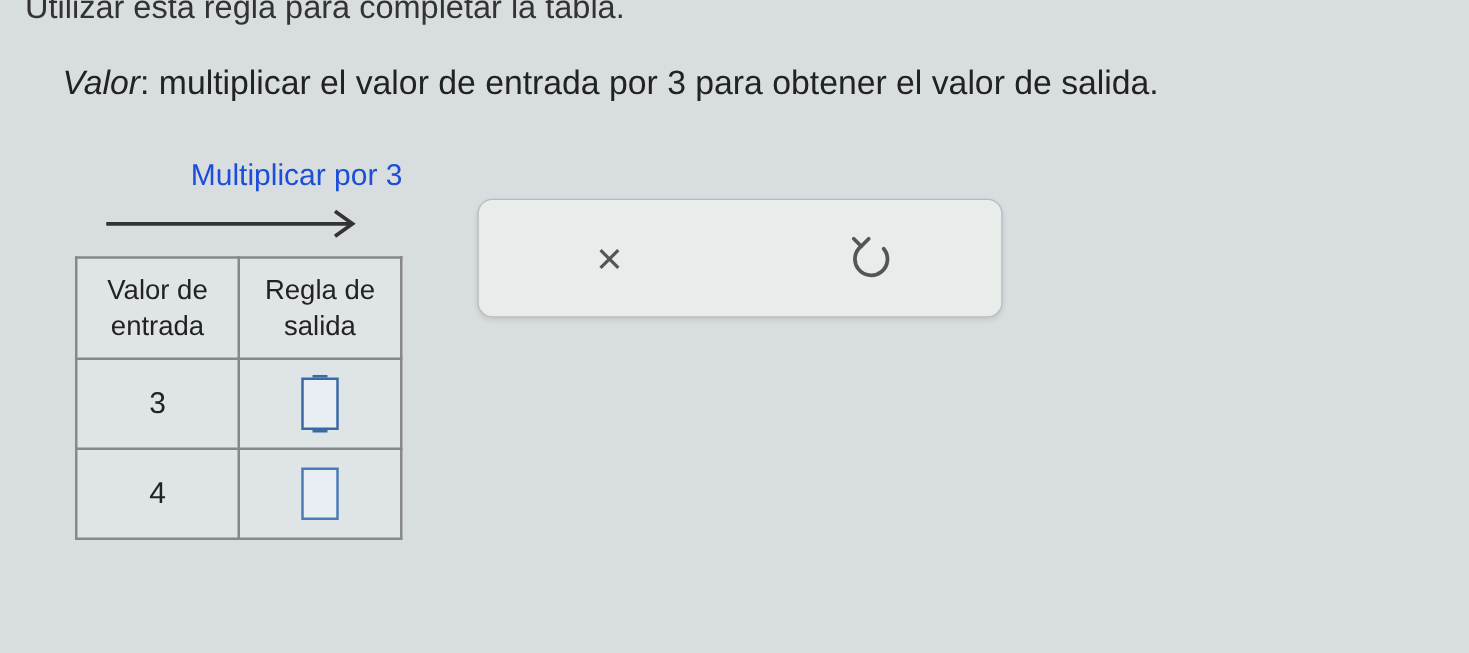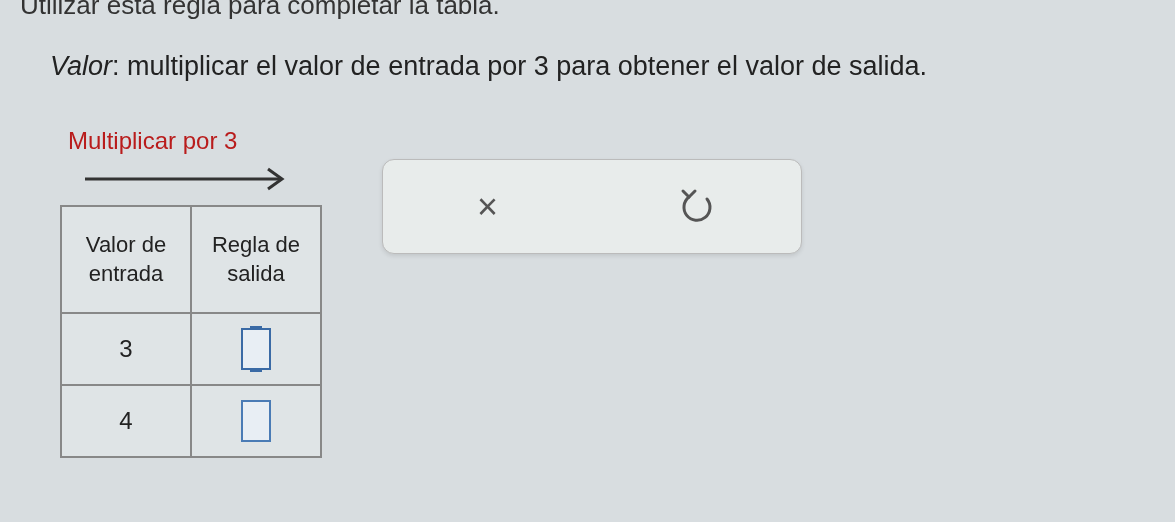--- a/index.html
+++ b/index.html
@@ -36,41 +36,42 @@
       align-items: flex-start;
       gap: 60px;
       margin-left: 40px;
     }
     .table-section {
       display: flex;
       flex-direction: column;
     }
     .table-title {
       font-size: 24px;
-      color: #b91c1c;
+      color: #1d4ed8;
       margin-bottom: 10px;
       margin-left: 8px;
+      text-align: right;
     }
     .arrow-svg {
       margin-left: 20px;
       margin-bottom: 12px;
     }
     table {
       border-collapse: collapse;
       background: #dfe4e6;
     }
     th, td {
       border: 2px solid #888;
       text-align: center;
       vertical-align: middle;
     }
     th {
       font-weight: normal;
       font-size: 22px;
-      padding: 24px 18px;
+      padding: 11px 18px;
       line-height: 1.3;
       width: 130px;
     }
     td {
       font-size: 24px;
       height: 72px;
       width: 130px;
     }
     .input-box {
       display: inline-block;

